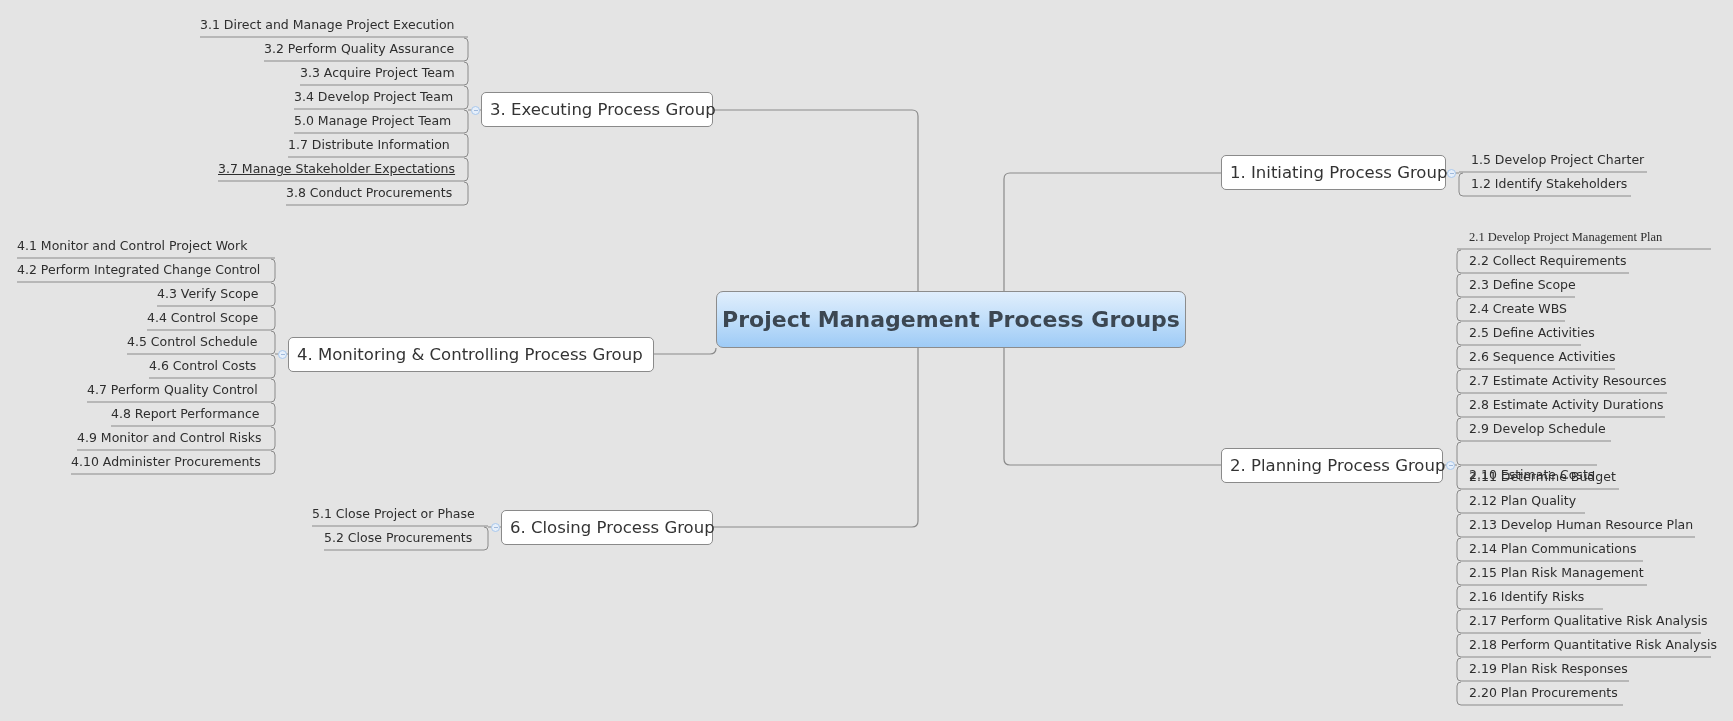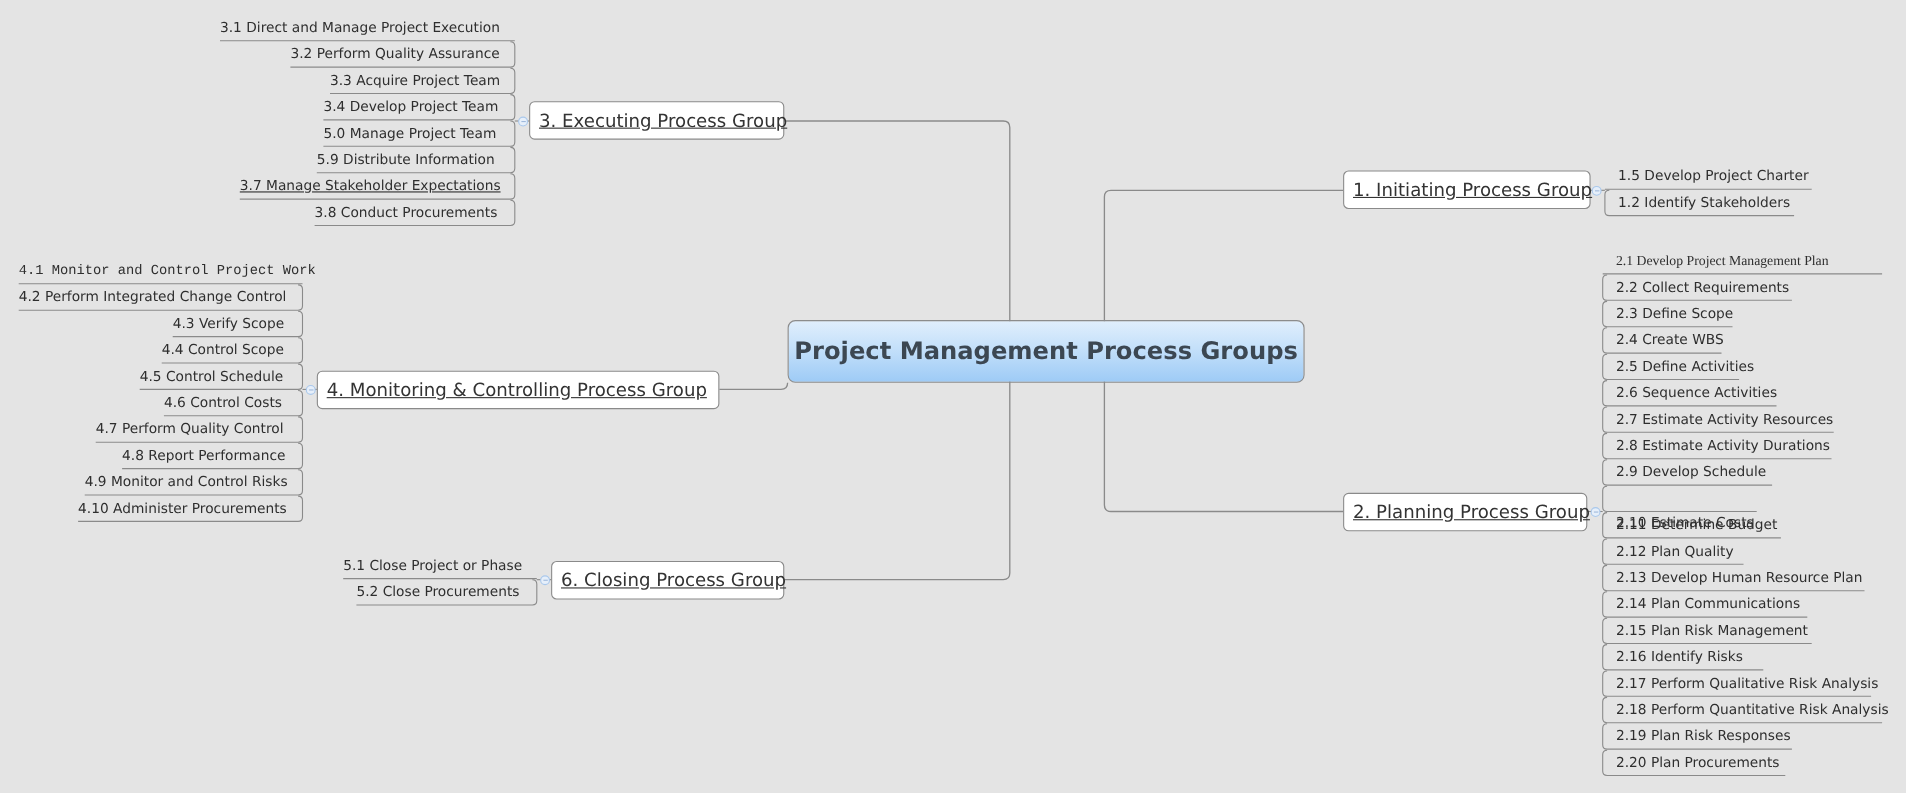--- a/index.html
+++ b/index.html
@@ -5,21 +5,21 @@
   html,body{margin:0;padding:0;}
   body{width:1733px;height:721px;background:#e4e4e4;position:relative;overflow:hidden;
     font-family:"DejaVu Sans","Liberation Sans",sans-serif;color:#333;}
   #lines{position:absolute;left:0;top:0;width:1733px;height:721px;}
   .central{position:absolute;left:716px;top:291px;width:470px;height:57px;box-sizing:border-box;
     border:1px solid #8c8c8c;border-radius:7px;
     background:linear-gradient(to bottom,#e0eefc 0%,#c4e0fa 45%,#9ecbf6 100%);
     display:flex;align-items:center;justify-content:center;
     font-weight:bold;font-size:22px;color:#3c4752;}
   .main{position:absolute;box-sizing:border-box;height:35px;background:#fff;border:1px solid #8a8a8a;
-    border-radius:5px;display:flex;align-items:center;padding:0 8px;font-size:16.5px;color:#333;white-space:nowrap;text-decoration:underline;}
+    border-radius:5px;display:flex;align-items:center;padding:0 8px;font-size:16.5px;color:#333;white-space:nowrap;}
   .sub{position:absolute;height:24px;line-height:22px;font-size:12.5px;color:#2e2e2e;white-space:nowrap;}
   .sub.left{}
   .toggle{position:absolute;width:9px;height:9px;border-radius:50%;border:1px solid #a9c8ec;background:#e6effa;box-sizing:border-box;}
   .toggle::after{content:"";position:absolute;left:1.5px;right:1.5px;top:3px;height:1px;background:#9fb9dc;}
 </style>
 </head>
 <body>
 
 <svg id="lines" xmlns="http://www.w3.org/2000/svg">
   <g fill="none" stroke="#8a8a8a" stroke-width="1.2">
@@ -93,24 +93,24 @@
 <div class="toggle" style="left:491px;top:523px;"></div>
 <div class="toggle" style="left:1447px;top:169px;"></div>
 <div class="toggle" style="left:1446px;top:461px;"></div>
 
 <div id="subs">
     <div class="sub left" style="top: 14px; left: 200px; width: 254px;">3.1  Direct and Manage Project Execution</div>
     <div class="sub left" style="top: 38px; left: 264px; width: 190px;">3.2  Perform Quality Assurance</div>
     <div class="sub left" style="top: 62px; left: 300px; width: 154px;">3.3  Acquire Project Team</div>
     <div class="sub left" style="top: 86px; left: 294px; width: 160px;">3.4  Develop Project Team</div>
     <div class="sub left" style="top: 110px; left: 294px; width: 160px;">5.0  Manage Project Team</div>
-    <div class="sub left" style="top: 134px; left: 288px; width: 166px;">5.9  Distribute Information</div>
+    <div class="sub left" style="top: 134px; left: 288px; width: 166px;">1.7  Distribute Information</div>
     <div class="sub left" style="top: 158px; left: 218px; width: 236px; text-decoration: underline;">3.7  Manage Stakeholder Expectations</div>
     <div class="sub left" style="top: 182px; left: 286px; width: 168px;">3.8  Conduct Procurements</div>
-    <div class="sub left" style="top: 235px; left: 17px; width: 244px; font-family: Liberation Mono, monospace;">4.1  Monitor and Control Project Work</div>
+    <div class="sub left" style="top: 235px; left: 17px; width: 244px;">4.1  Monitor and Control Project Work</div>
     <div class="sub left" style="top: 259px; left: 17px; width: 244px;">4.2  Perform Integrated Change Control</div>
     <div class="sub left" style="top: 283px; left: 157px; width: 104px;">4.3  Verify Scope</div>
     <div class="sub left" style="top: 307px; left: 147px; width: 114px;">4.4  Control Scope</div>
     <div class="sub left" style="top: 331px; left: 127px; width: 134px;">4.5  Control Schedule</div>
     <div class="sub left" style="top: 355px; left: 149px; width: 112px;">4.6  Control Costs</div>
     <div class="sub left" style="top: 379px; left: 87px; width: 174px;">4.7  Perform Quality Control</div>
     <div class="sub left" style="top: 403px; left: 111px; width: 150px;">4.8  Report Performance</div>
     <div class="sub left" style="top: 427px; left: 77px; width: 184px;">4.9  Monitor and Control Risks</div>
     <div class="sub left" style="top: 451px; left: 71px; width: 190px;">4.10  Administer Procurements</div>
     <div class="sub left" style="top: 503px; left: 312px; width: 162px;">5.1  Close Project or Phase</div>

